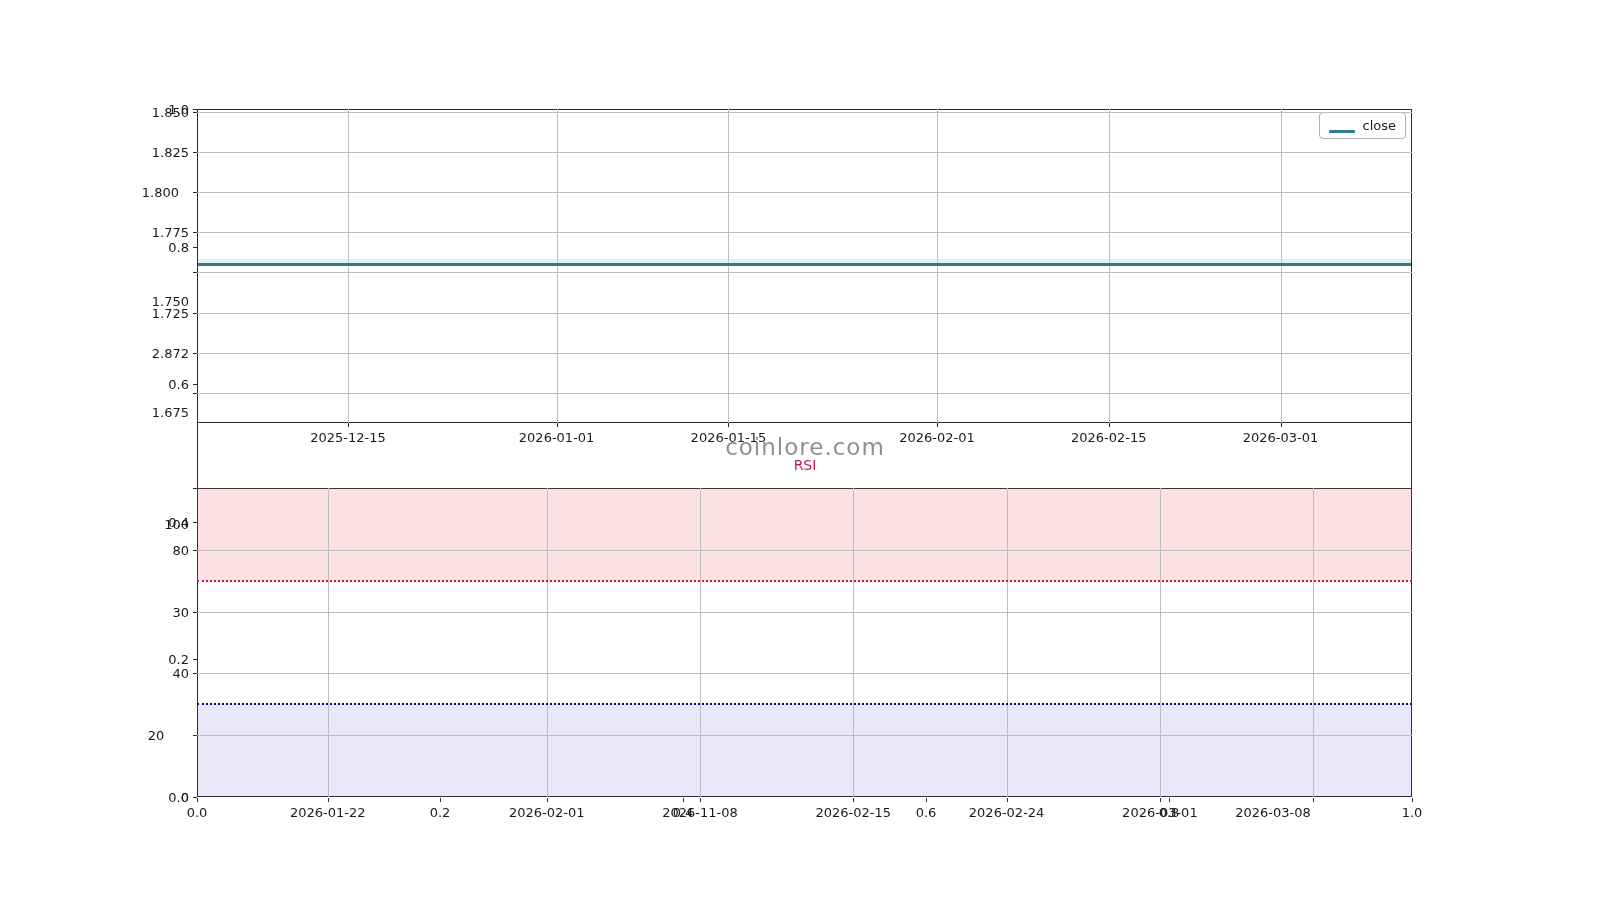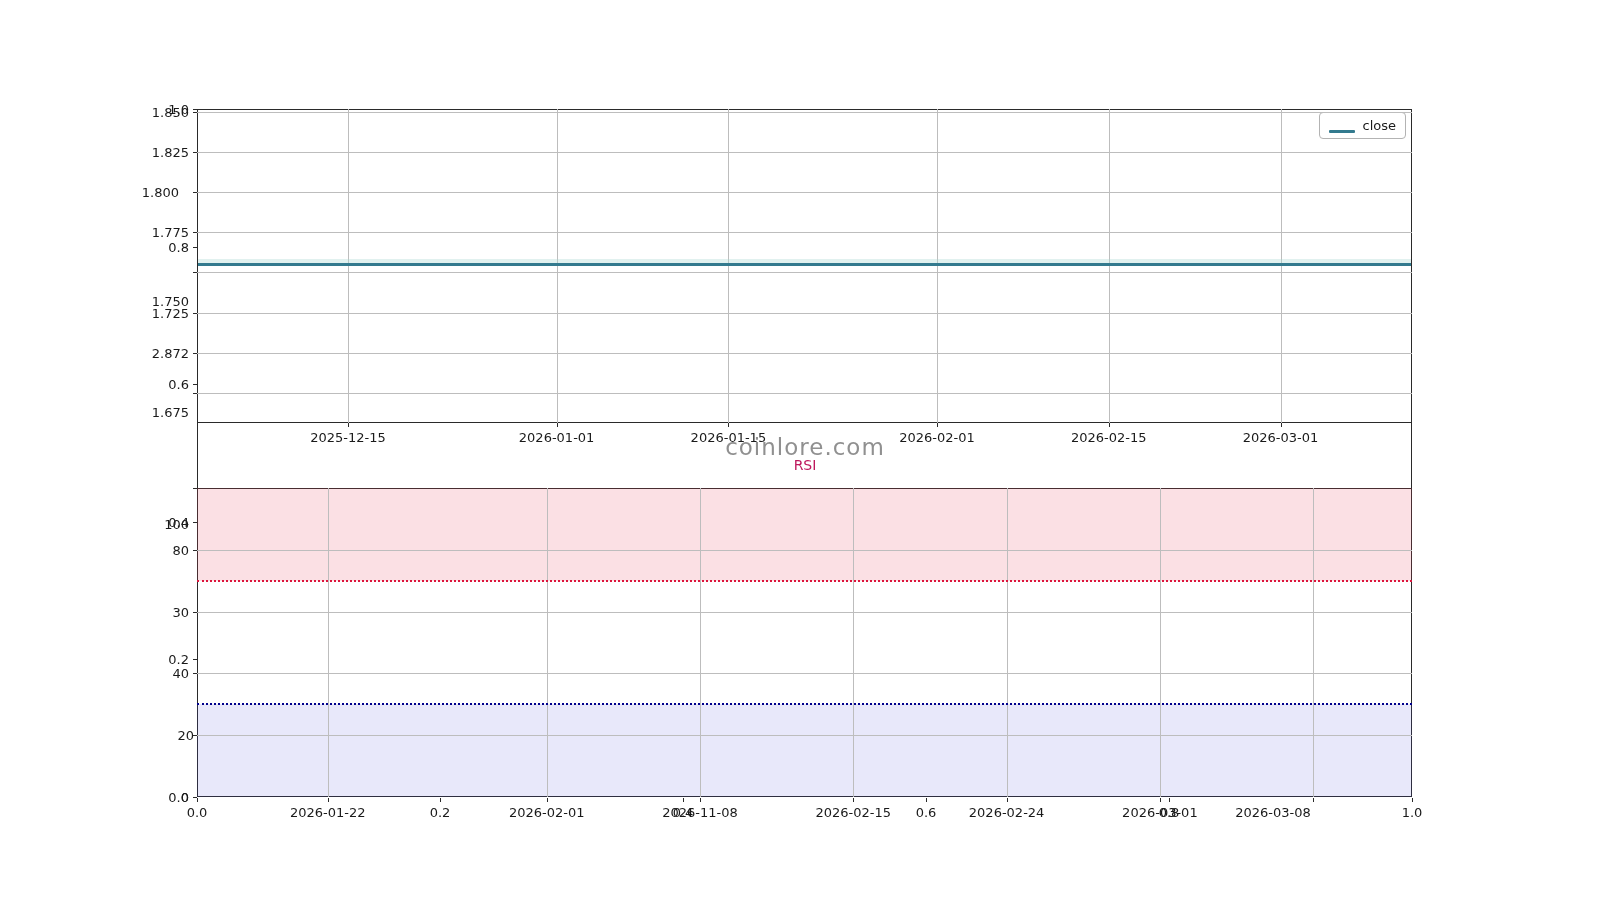--- a/index.html
+++ b/index.html
@@ -100,21 +100,21 @@
     <div class="xlab" style="top: 430px; left: 1280.5px;">2026-03-01</div>
     <div class="tick-l" style="left: 193px; top: 488px;"></div>
     <div class="ylab" style="left: 127px; top: 488px; margin-top: 36px;">100</div>
     <div class="tick-l" style="left: 193px; top: 549.8px;"></div>
     <div class="ylab" style="left: 127px; top: 549.8px;">80</div>
     <div class="tick-l" style="left: 193px; top: 611.6px;"></div>
     <div class="ylab" style="left: 127px; top: 611.6px;">30</div>
     <div class="tick-l" style="left: 193px; top: 673.4px;"></div>
     <div class="ylab" style="left: 127px; top: 673.4px;">40</div>
     <div class="tick-l" style="left: 193px; top: 735.2px;"></div>
-    <div class="ylab" style="left: 132px; top: 735.2px;">20</div>
+    <div class="ylab" style="left: 125px; top: 735.2px; text-align: center;">20</div>
     <div class="tick-l" style="left: 193px; top: 797px;"></div>
     <div class="ylab" style="left: 127px; top: 797px;">0</div>
     <div class="tick-b" style="top: 798px; left: 327.7px;"></div>
     <div class="xlab" style="top: 805px; left: 327.7px;">2026-01-22</div>
     <div class="tick-b" style="top: 798px; left: 546.7px;"></div>
     <div class="xlab" style="top: 805px; left: 546.7px;">2026-02-01</div>
     <div class="tick-b" style="top: 798px; left: 700px;"></div>
     <div class="xlab" style="top: 805px; left: 700px;">2026-11-08</div>
     <div class="tick-b" style="top: 798px; left: 853.3px;"></div>
     <div class="xlab" style="top: 805px; left: 853.3px;">2026-02-15</div>

